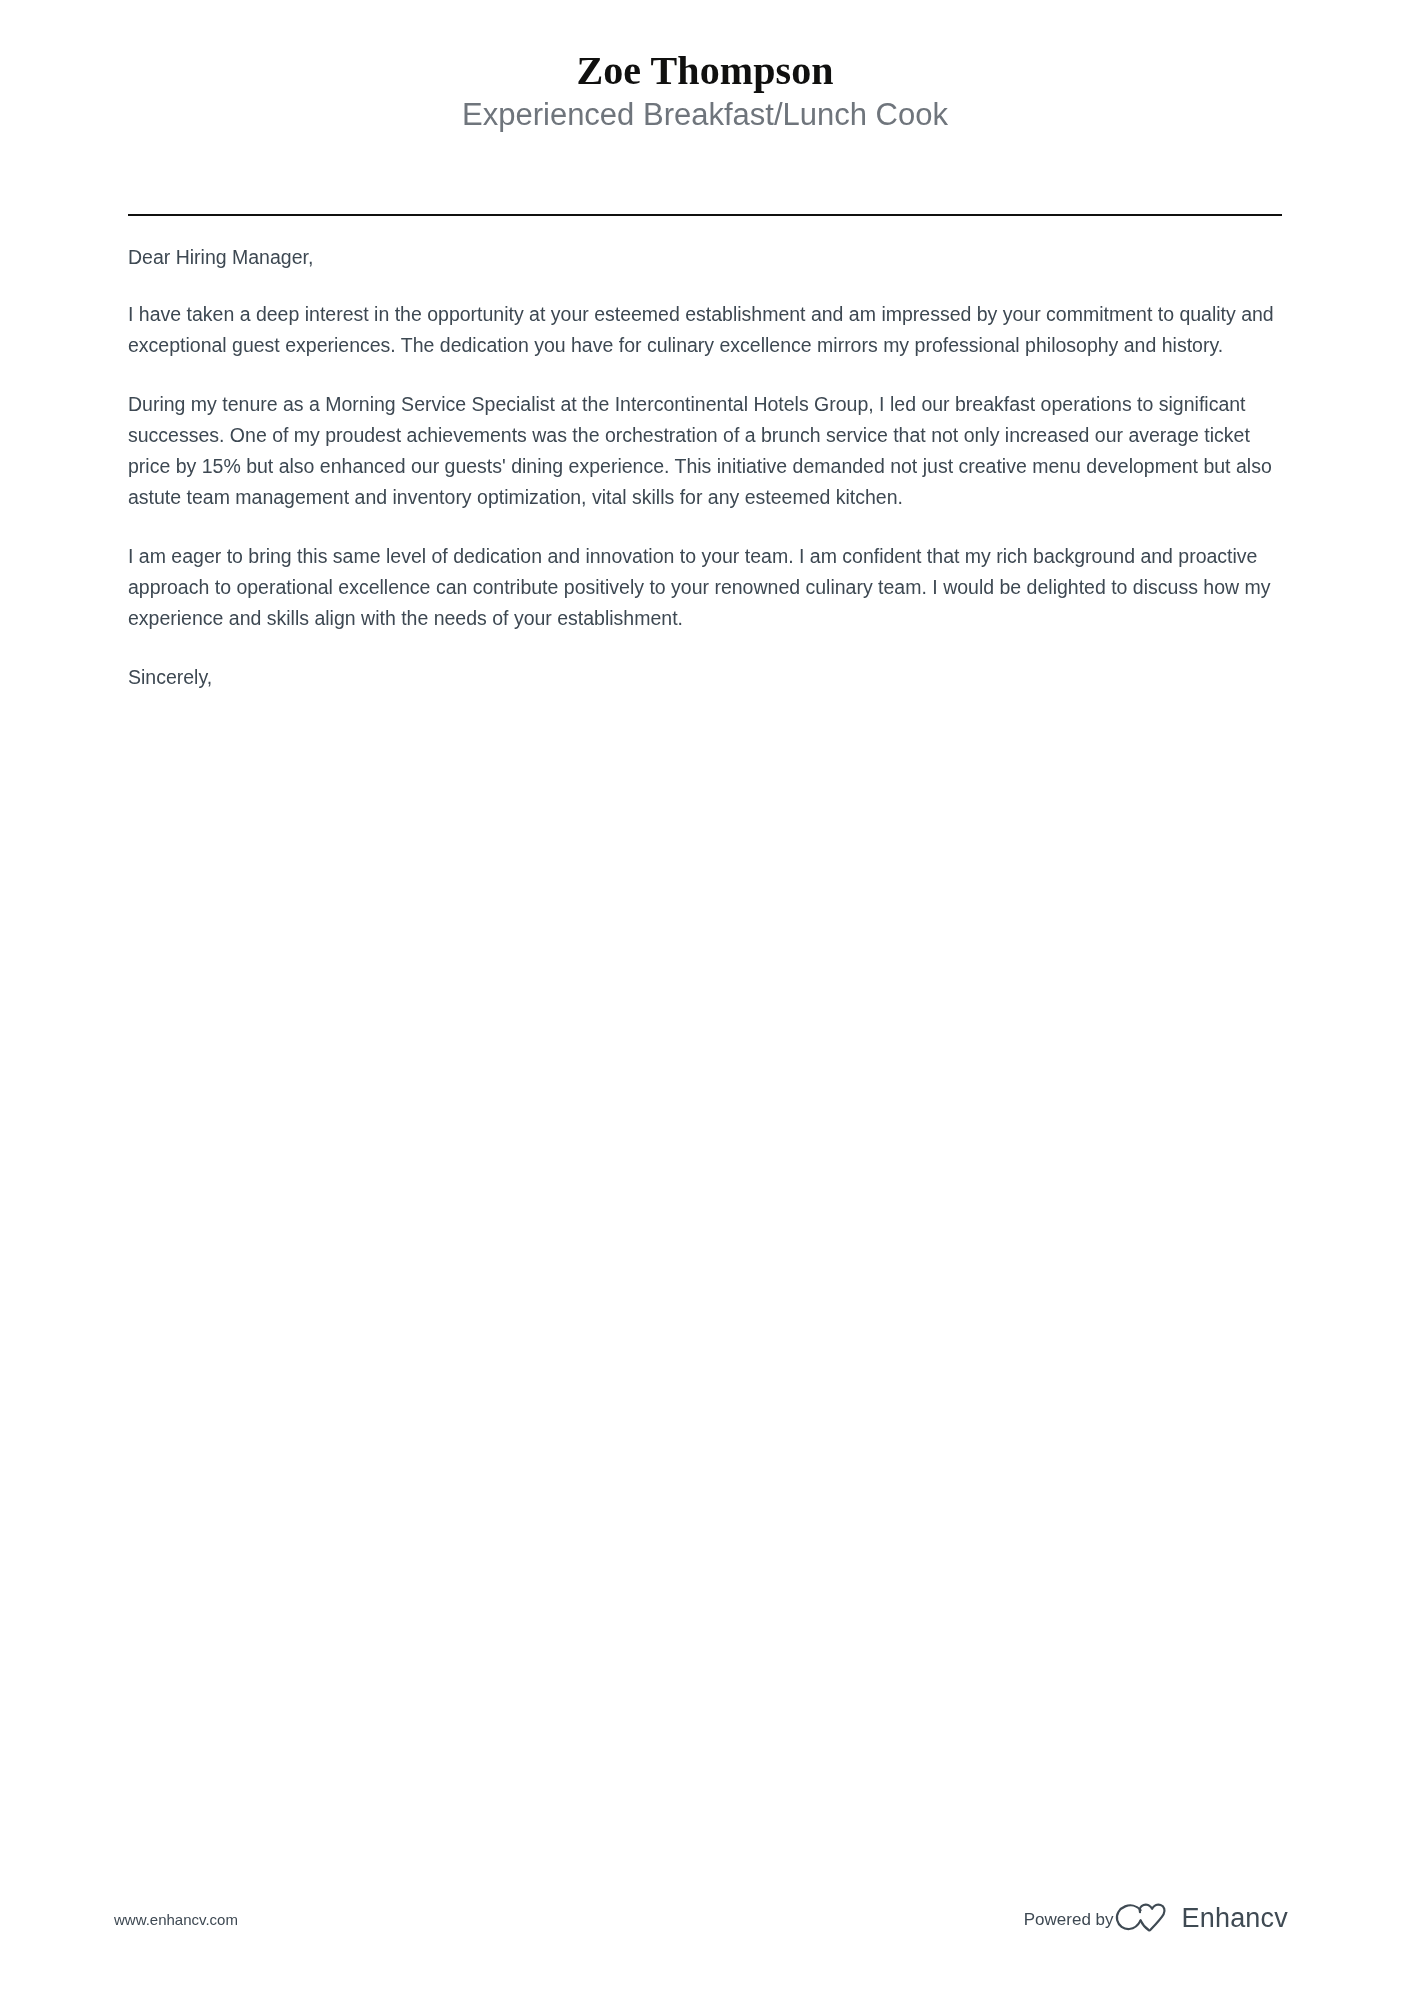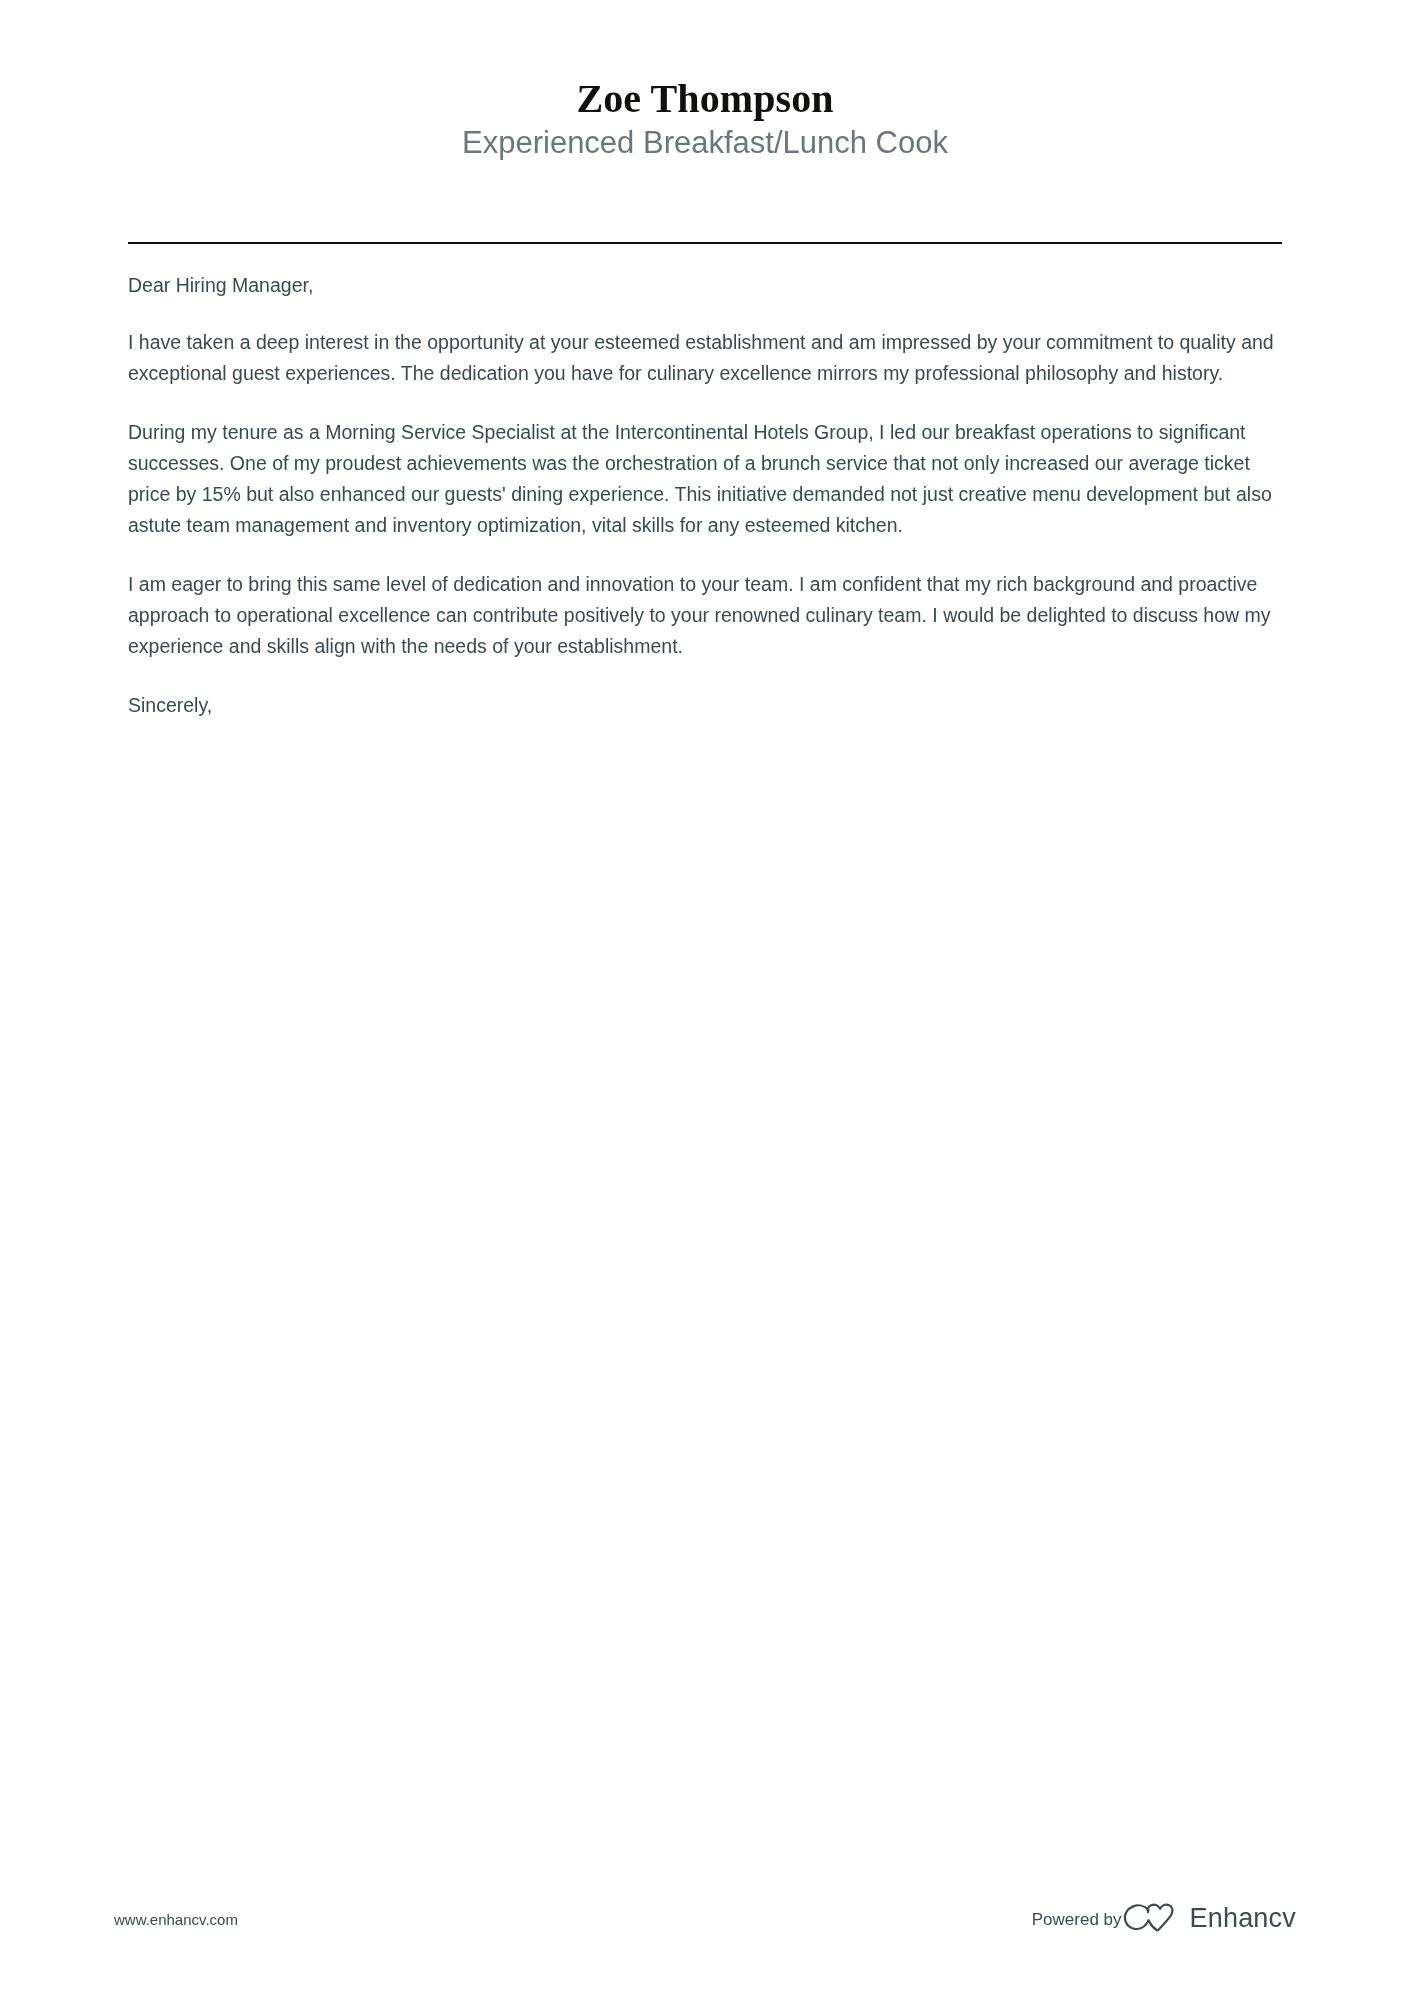--- a/index.html
+++ b/index.html
@@ -18,21 +18,21 @@
   .page {
     position: relative;
     width: 1410px;
     height: 1995px;
     background: #ffffff;
     overflow: hidden;
   }
 
   
   .header {
-    padding-top: 76px;
+    padding-top: 48px;
     text-align: center;
   }
   .cand-name {
     font-family: "Liberation Serif", "DejaVu Serif", serif;
     font-weight: bold;
     font-size: 40px;
     line-height: 46px;
     color: #10100f;
     letter-spacing: 0.1px;
     margin: 0;
@@ -100,21 +100,21 @@
     text-align: left;
   }
   .letter-para.salutation { margin-bottom: 26px; }
   .letter-para.closing { margin-bottom: 24px; }
   .letter-para.signature { margin-bottom: 0; }
 
   
   .footer {
     position: absolute;
     left: 0;
-    right: 0;
+    right: 8px;
     bottom: 0;
     height: 150px;
     padding: 0 114px 0 114px;
     display: flex;
     align-items: center;
     justify-content: space-between;
   }
   .footer-url {
     font-size: 15px;
     color: #3d4852;

